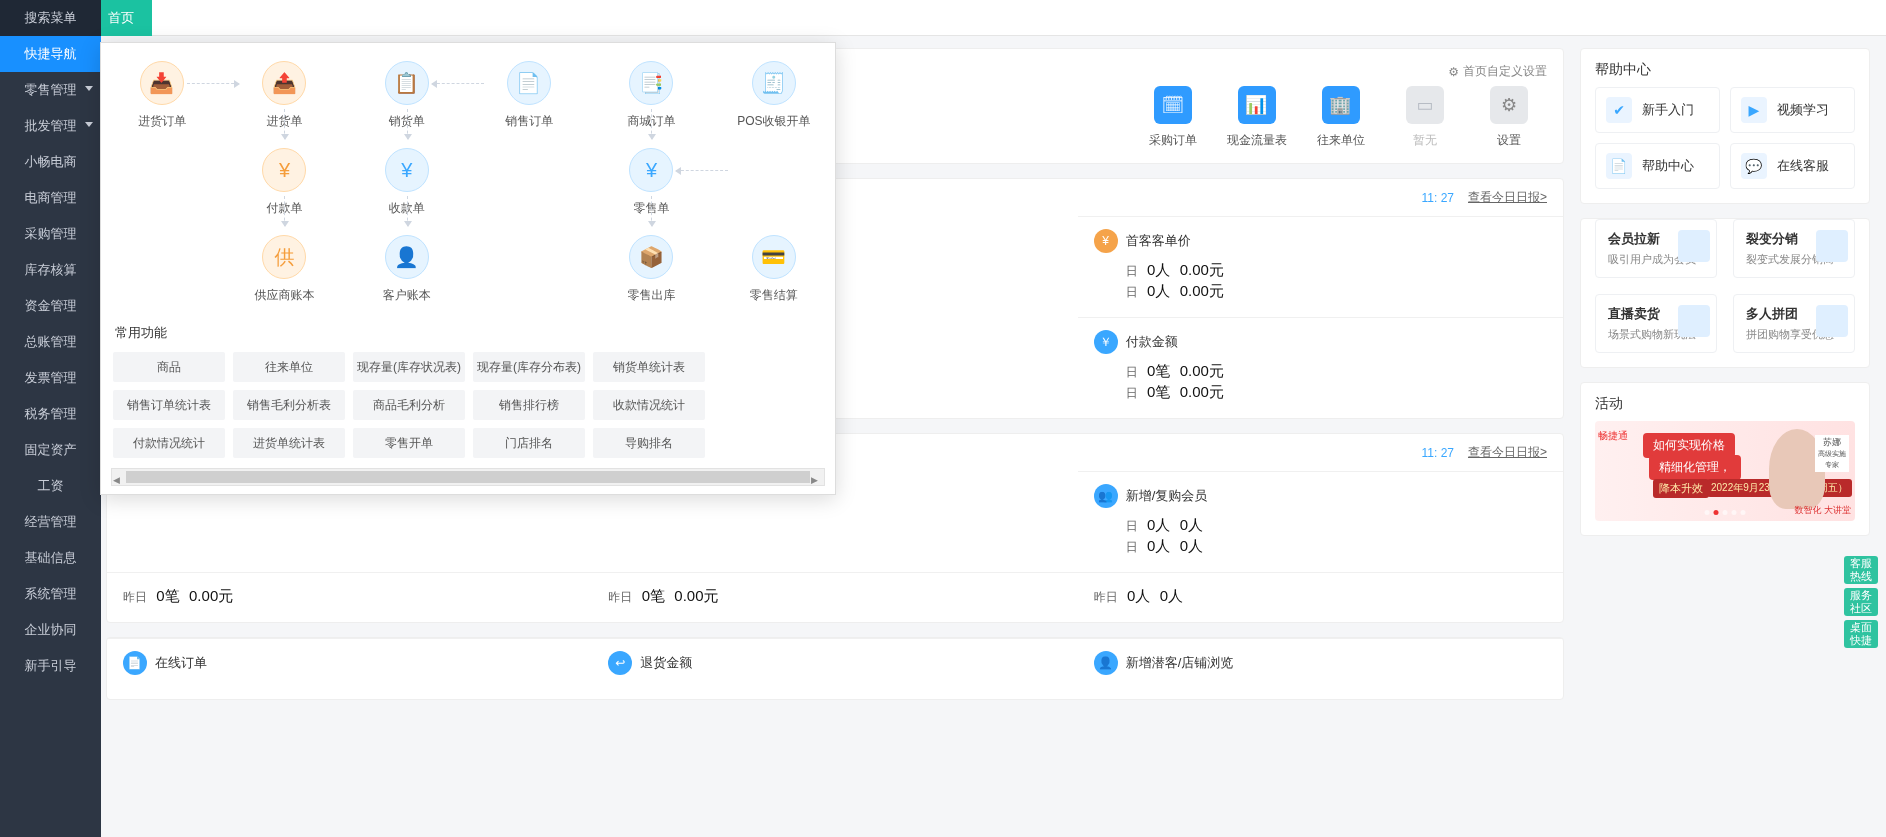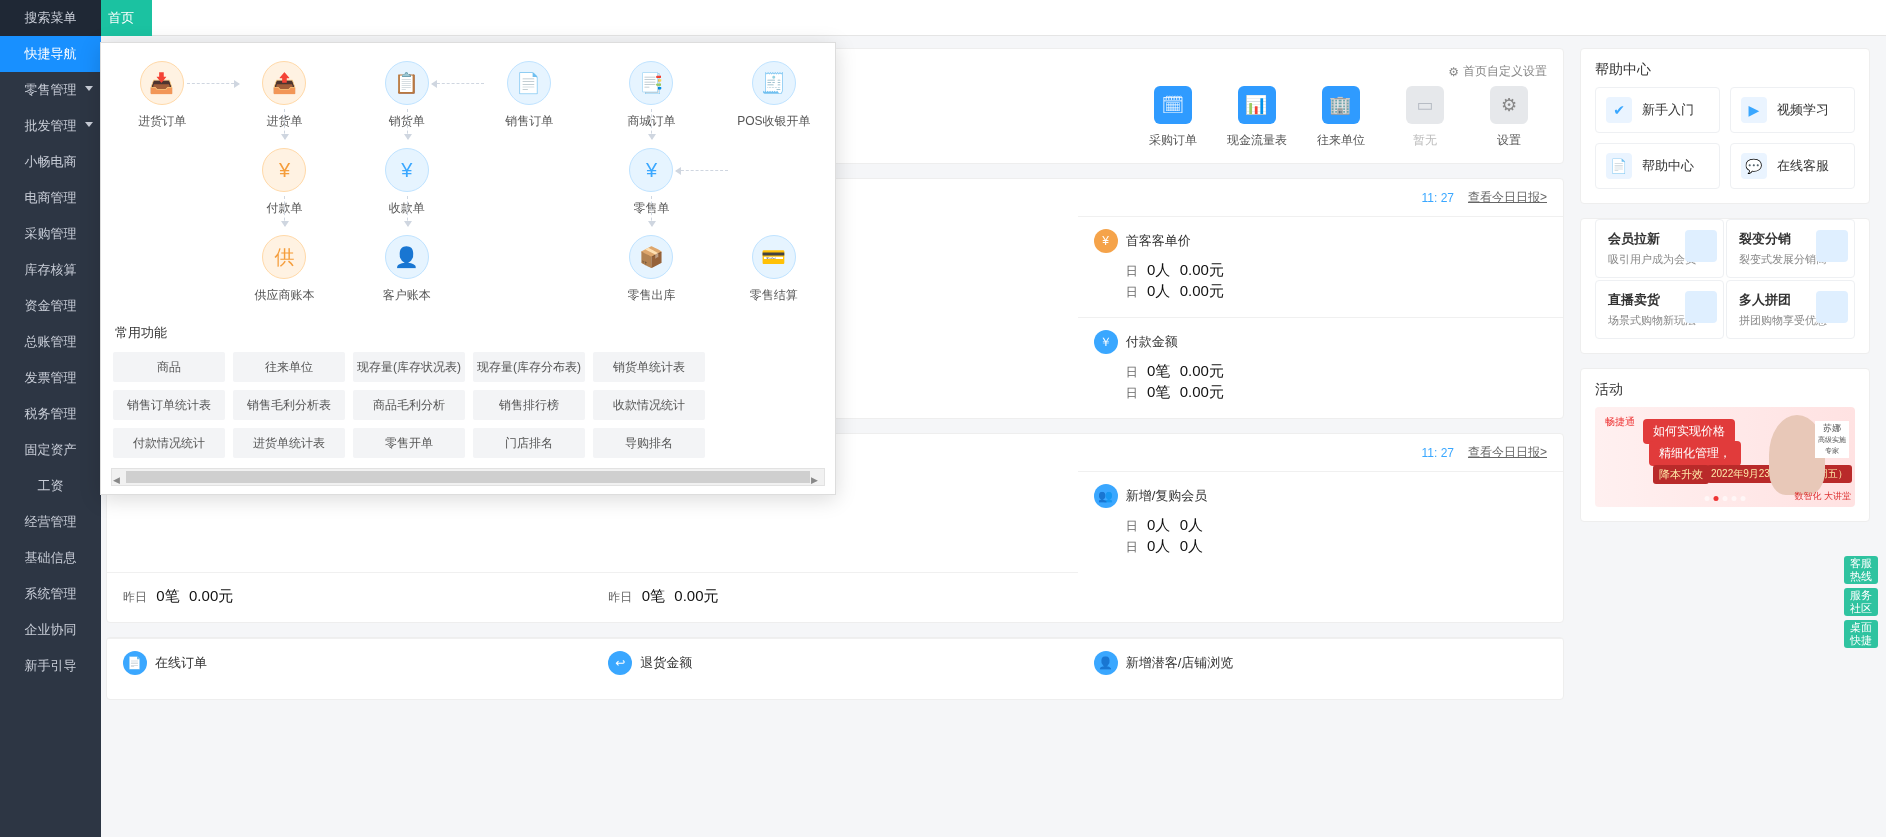--- a/index.html
+++ b/index.html
@@ -73,28 +73,28 @@
 .kpi .kline { font-size: 12px; color: #666; margin: 2px 0 0 32px; }
 .kpi .kval { font-size: 15px; color: #111; margin-left: 6px; }
 
 
 .panel-title { display: flex; align-items: center; justify-content: space-between; padding: 12px 14px 8px; font-size: 14px; }
 .panel-more { font-size: 12px; color: #888; cursor: pointer; }
 .help-grid { display: grid; grid-template-columns: 1fr 1fr; gap: 10px; padding: 0 14px 14px; }
 .help-tile { height: 46px; border: 1px solid #eef0f3; border-radius: 4px; display: flex; align-items: center; gap: 10px; padding: 0 10px; cursor: pointer; }
 .hic { width: 26px; height: 26px; border-radius: 4px; background: #eaf4ff; color: #3aa7ff; display: inline-flex; align-items: center; justify-content: center; font-size: 14px; }
 
-.mkt-grid { display: grid; grid-template-columns: 1fr 1fr; gap: 2px; padding: 0 14px 14px; }
+.mkt-grid { display: grid; grid-template-columns: 1fr 1fr; gap: 16px; padding: 0 14px 14px; }
 .mkt-tile { border: 1px solid #eef0f3; border-radius: 4px; padding: 10px 12px; position: relative; overflow: hidden; cursor: pointer; }
 .mkt-tile .mt { font-size: 13px; font-weight: 600; margin-bottom: 4px; }
 .mkt-tile .ms { font-size: 11px; color: #888; }
 .mkt-tile .mimg { position: absolute; right: 6px; top: 10px; width: 32px; height: 32px; border-radius: 4px; background: #dfefff; }
 
 .activity-img { margin: 0 14px 14px; height: 100px; border-radius: 4px; background: linear-gradient(90deg,#fff0f0,#ffe2e2); position: relative; overflow: hidden; }
-.activity-img .brand { position: absolute; left: 10px; top: 8px; font-size: 10px; color: #e33; }
+.activity-img .brand { position: absolute; left: 3px; top: 8px; font-size: 10px; color: #e33; }
 .activity-img .bubble { position: absolute; left: 48px; top: 12px; background: #e13b3b; color: #fff; padding: 4px 10px; font-size: 12px; border-radius: 4px; }
 .activity-img .bubble2 { position: absolute; left: 54px; top: 34px; background: #e13b3b; color: #fff; padding: 4px 10px; font-size: 12px; border-radius: 4px; }
 .activity-img .sub { position: absolute; left: 58px; top: 58px; background: #b92a2a; color: #ffe9a8; font-size: 11px; padding: 2px 6px; border-radius: 3px; }
 .activity-img .date { position: absolute; left: 112px; top: 58px; background: #b92a2a; color: #ffe9a8; font-size: 10px; padding: 2px 4px; border-radius: 3px; }
 .activity-img .face { position: absolute; right: 30px; top: 8px; width: 56px; height: 80px; background: #e8c8b8; border-radius: 50% 50% 30% 30%; }
 .activity-img .nametag { position: absolute; right: 6px; top: 14px; width: 34px; background: #fff; font-size: 9px; color: #555; text-align: center; line-height: 11px; padding: 2px 0; }
 .activity-img .corner { position: absolute; right: 4px; bottom: 4px; font-size: 9px; color: #d33; }
 .activity-img .dots { position: absolute; left: 50%; bottom: 6px; transform: translateX(-50%); display: flex; gap: 4px; }
 .activity-img .dots i { width: 5px; height: 5px; border-radius: 50%; background: #fff; opacity: .6; display: inline-block; }
 .activity-img .dots i.on { opacity: 1; background: #e33; }
@@ -313,20 +313,23 @@
           </div>
         </div>
 
         <div class="kpi-grid">
           <div class="kpi">
               <div class="kline" style="margin-left:0"><span>昨日</span> <span class="kval">0笔</span> <span class="kval">0.00元</span></div>
             </div>
           <div class="kpi">
               <div class="kline" style="margin-left:0"><span>昨日</span> <span class="kval">0笔</span> <span class="kval">0.00元</span></div>
             </div>
+          <div class="kpi">
+              <div class="kline" style="margin-left:0"><span>昨日</span> <span class="kval">0人</span> <span class="kval">0人</span></div>
+            </div>
         </div>
       </div>
 
       <div class="card">
         <div class="kpi-grid">
           <div class="kpi">
               <div class="ktit">
                 <span class="kic bl">📄</span>
                 <span>在线订单</span>
               </div>

